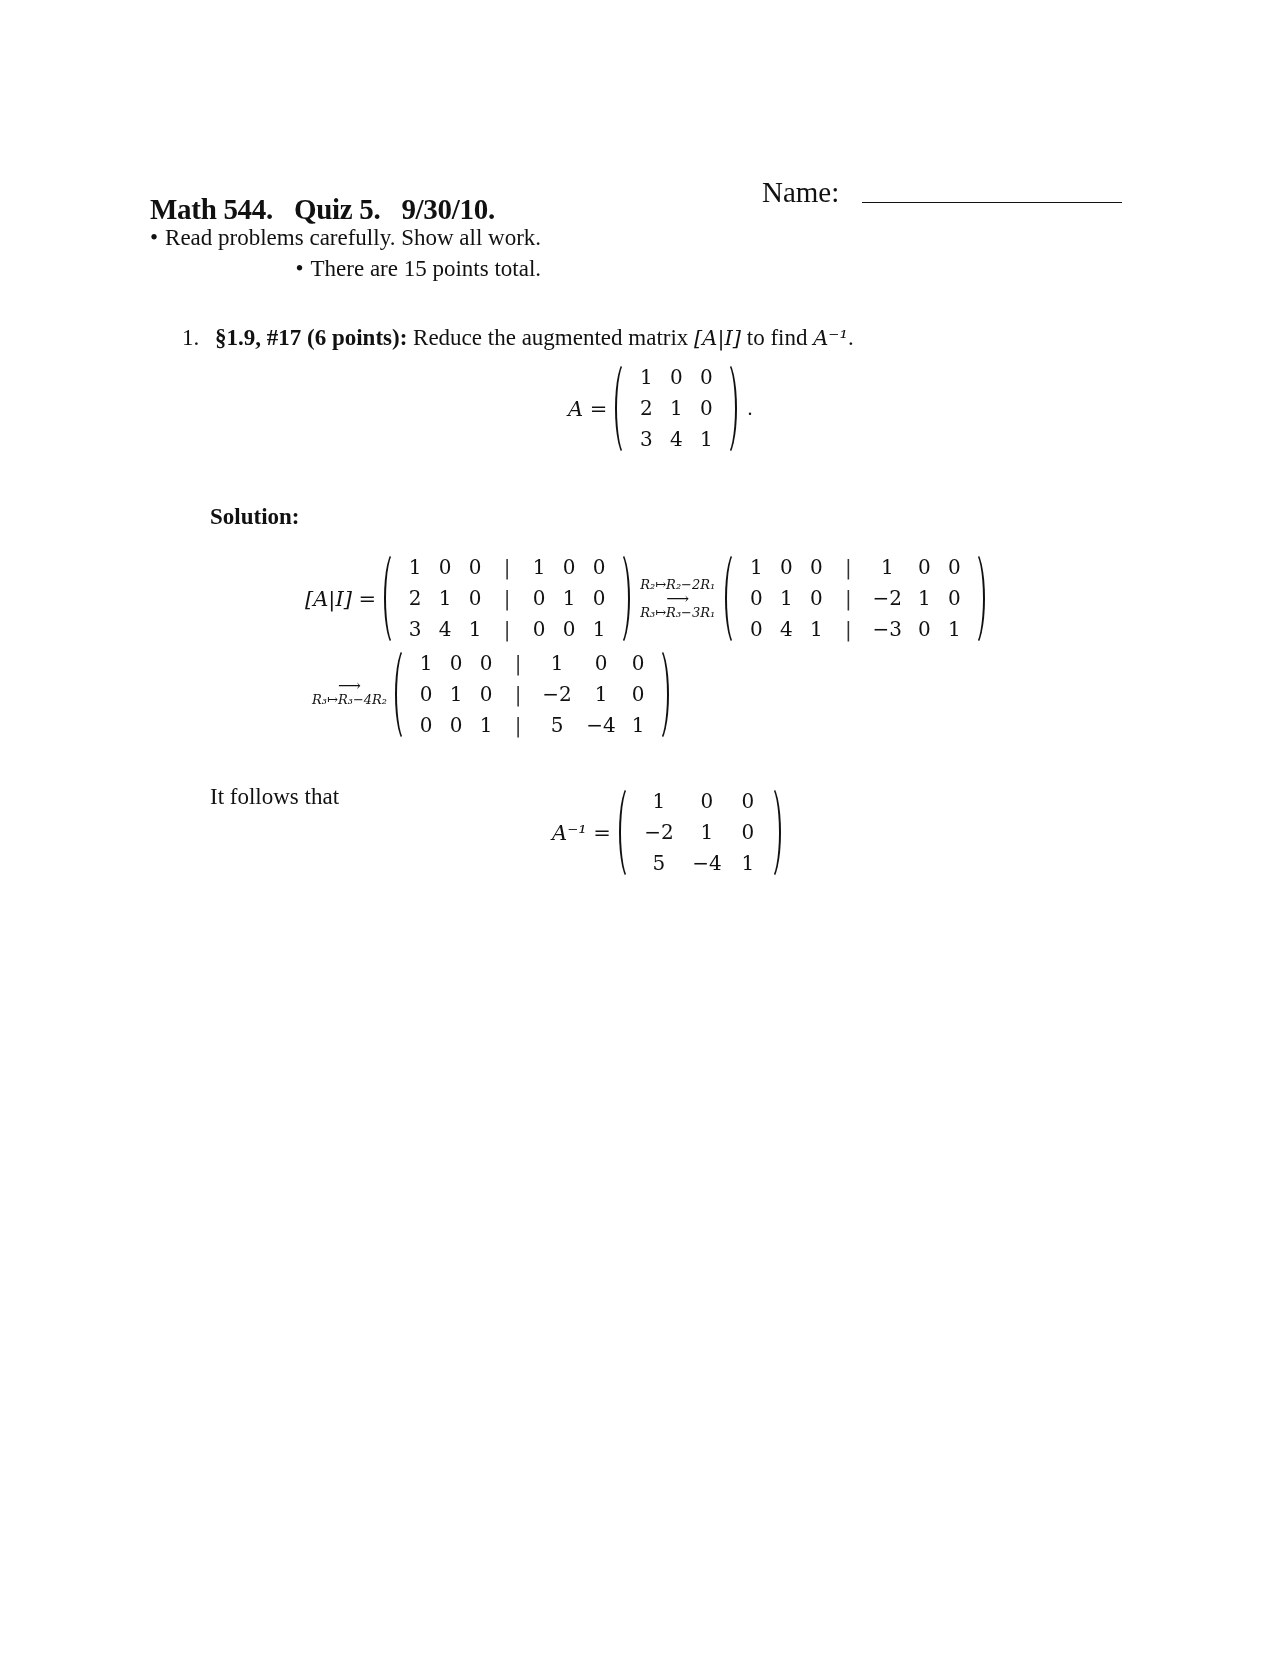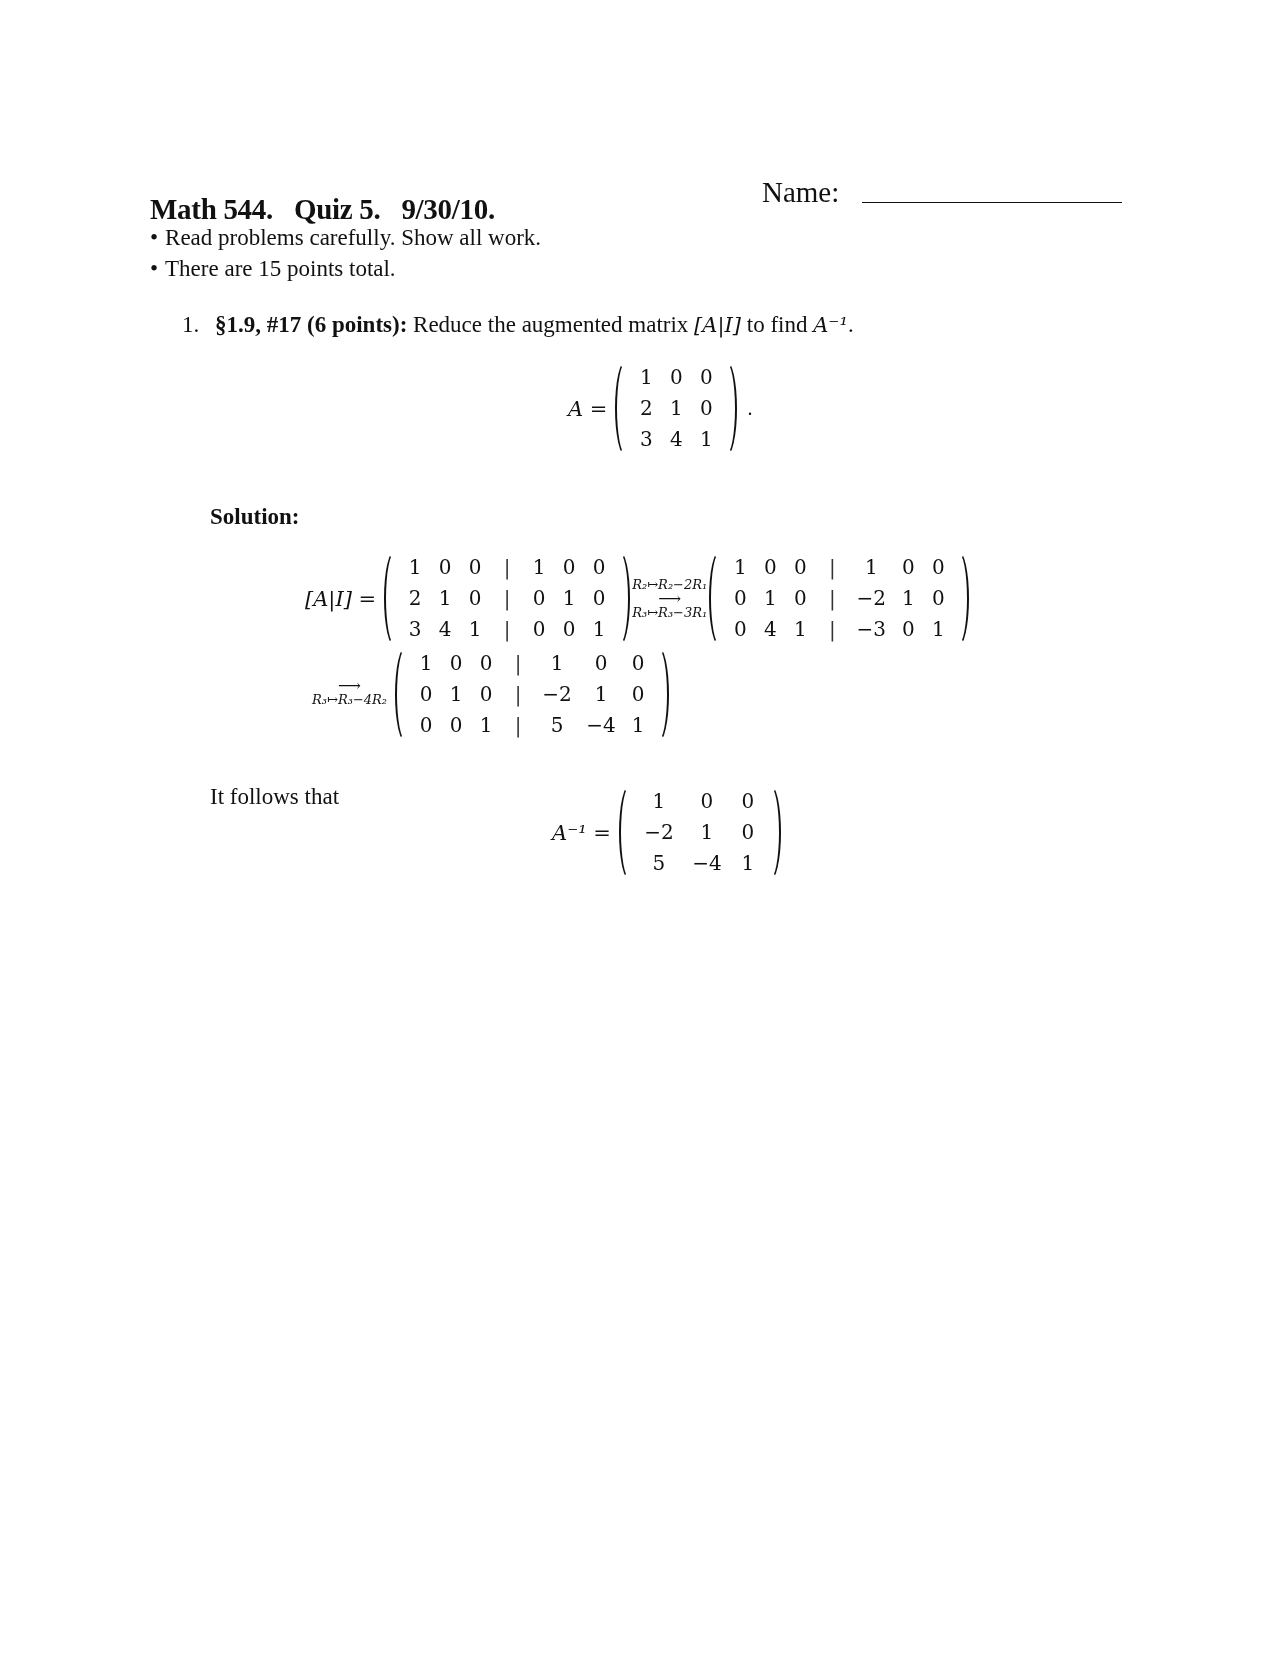--- a/index.html
+++ b/index.html
@@ -5,23 +5,23 @@
     html, body { margin: 0; padding: 0; background: #ffffff; }
     body {
       width: 1280px; height: 1656px; position: relative; overflow: hidden;
       font-family: "Liberation Serif", "DejaVu Serif", serif; color: #111;
     }
     .abs { position: absolute; }
     .title { left: 150px; top: 193px; font-size: 29px; font-weight: bold; letter-spacing: -0.3px; }
     .title span + span { margin-left: 14px; }
     .name-label { left: 762px; top: 176px; font-size: 29px; font-weight: normal; }
     .name-line { left: 862px; top: 202px; width: 260px; height: 0; border-top: 1.5px solid #111; }
-    .bullets { left: 150px; top: 222px; font-size: 23px; line-height: 31px; }
+    .bullets { left: 150px; top: 222px; font-size: 23px; line-height: 31px; text-align: right; }
     .bullets div::before { content: "\2022"; margin-right: 7px; }
-    .problem { left: 182px; top: 312px; font-size: 23px; white-space: nowrap; }
+    .problem { left: 182px; top: 325px; font-size: 23px; white-space: nowrap; }
     .problem .num { margin-right: 10px; }
     .problem b { font-weight: bold; }
     .math { font-style: italic; font-family: "DejaVu Serif", serif; font-size: 21px; }
     .sol-label { left: 210px; top: 504px; font-size: 23px; font-weight: bold; }
     .follows { left: 210px; top: 784px; font-size: 23px; font-family: Liberation Serif, serif; }
 
     
     .mat { display: inline-flex; align-items: stretch; vertical-align: middle; }
     .paren { width: 12px; position: relative; }
     .paren::before {
@@ -29,21 +29,21 @@
       border: 2px solid #111; border-radius: 50%;
     }
     .paren.l::before { left: 0; border-right-color: transparent; border-top-color: transparent; border-bottom-color: transparent; }
     .paren.r::before { right: 0; border-left-color: transparent; border-top-color: transparent; border-bottom-color: transparent; }
     .grid { display: grid; row-gap: 0px; padding: 2px 4px; font-family: "DejaVu Serif", serif; font-size: 20px; line-height: 31px; }
     .grid span { text-align: center; }
     .grid .bar { color: #333; }
     .eqlabel { font-family: "DejaVu Serif", serif; font-size: 21px; margin-right: 8px; }
     .eqlabel i { font-style: italic; }
     .row-flex { display: flex; align-items: center; }
-    .op { display: flex; flex-direction: column; align-items: center; font-family: "DejaVu Serif", serif; font-size: 13px; font-style: italic; margin: 0 2px; line-height: 18px; }
+    .op { display: flex; flex-direction: column; align-items: center; font-family: "DejaVu Serif", serif; font-size: 13px; font-style: italic; margin: 0 10px; line-height: 18px; }
     .op .arrow { font-style: normal; font-size: 16px; line-height: 10px; }
   </style>
 </head>
 <body>
 
 <div class="abs title">
   <span>Math 544.</span>
   <span>Quiz 5.</span>
   <span>9/30/10.</span>
 </div>

